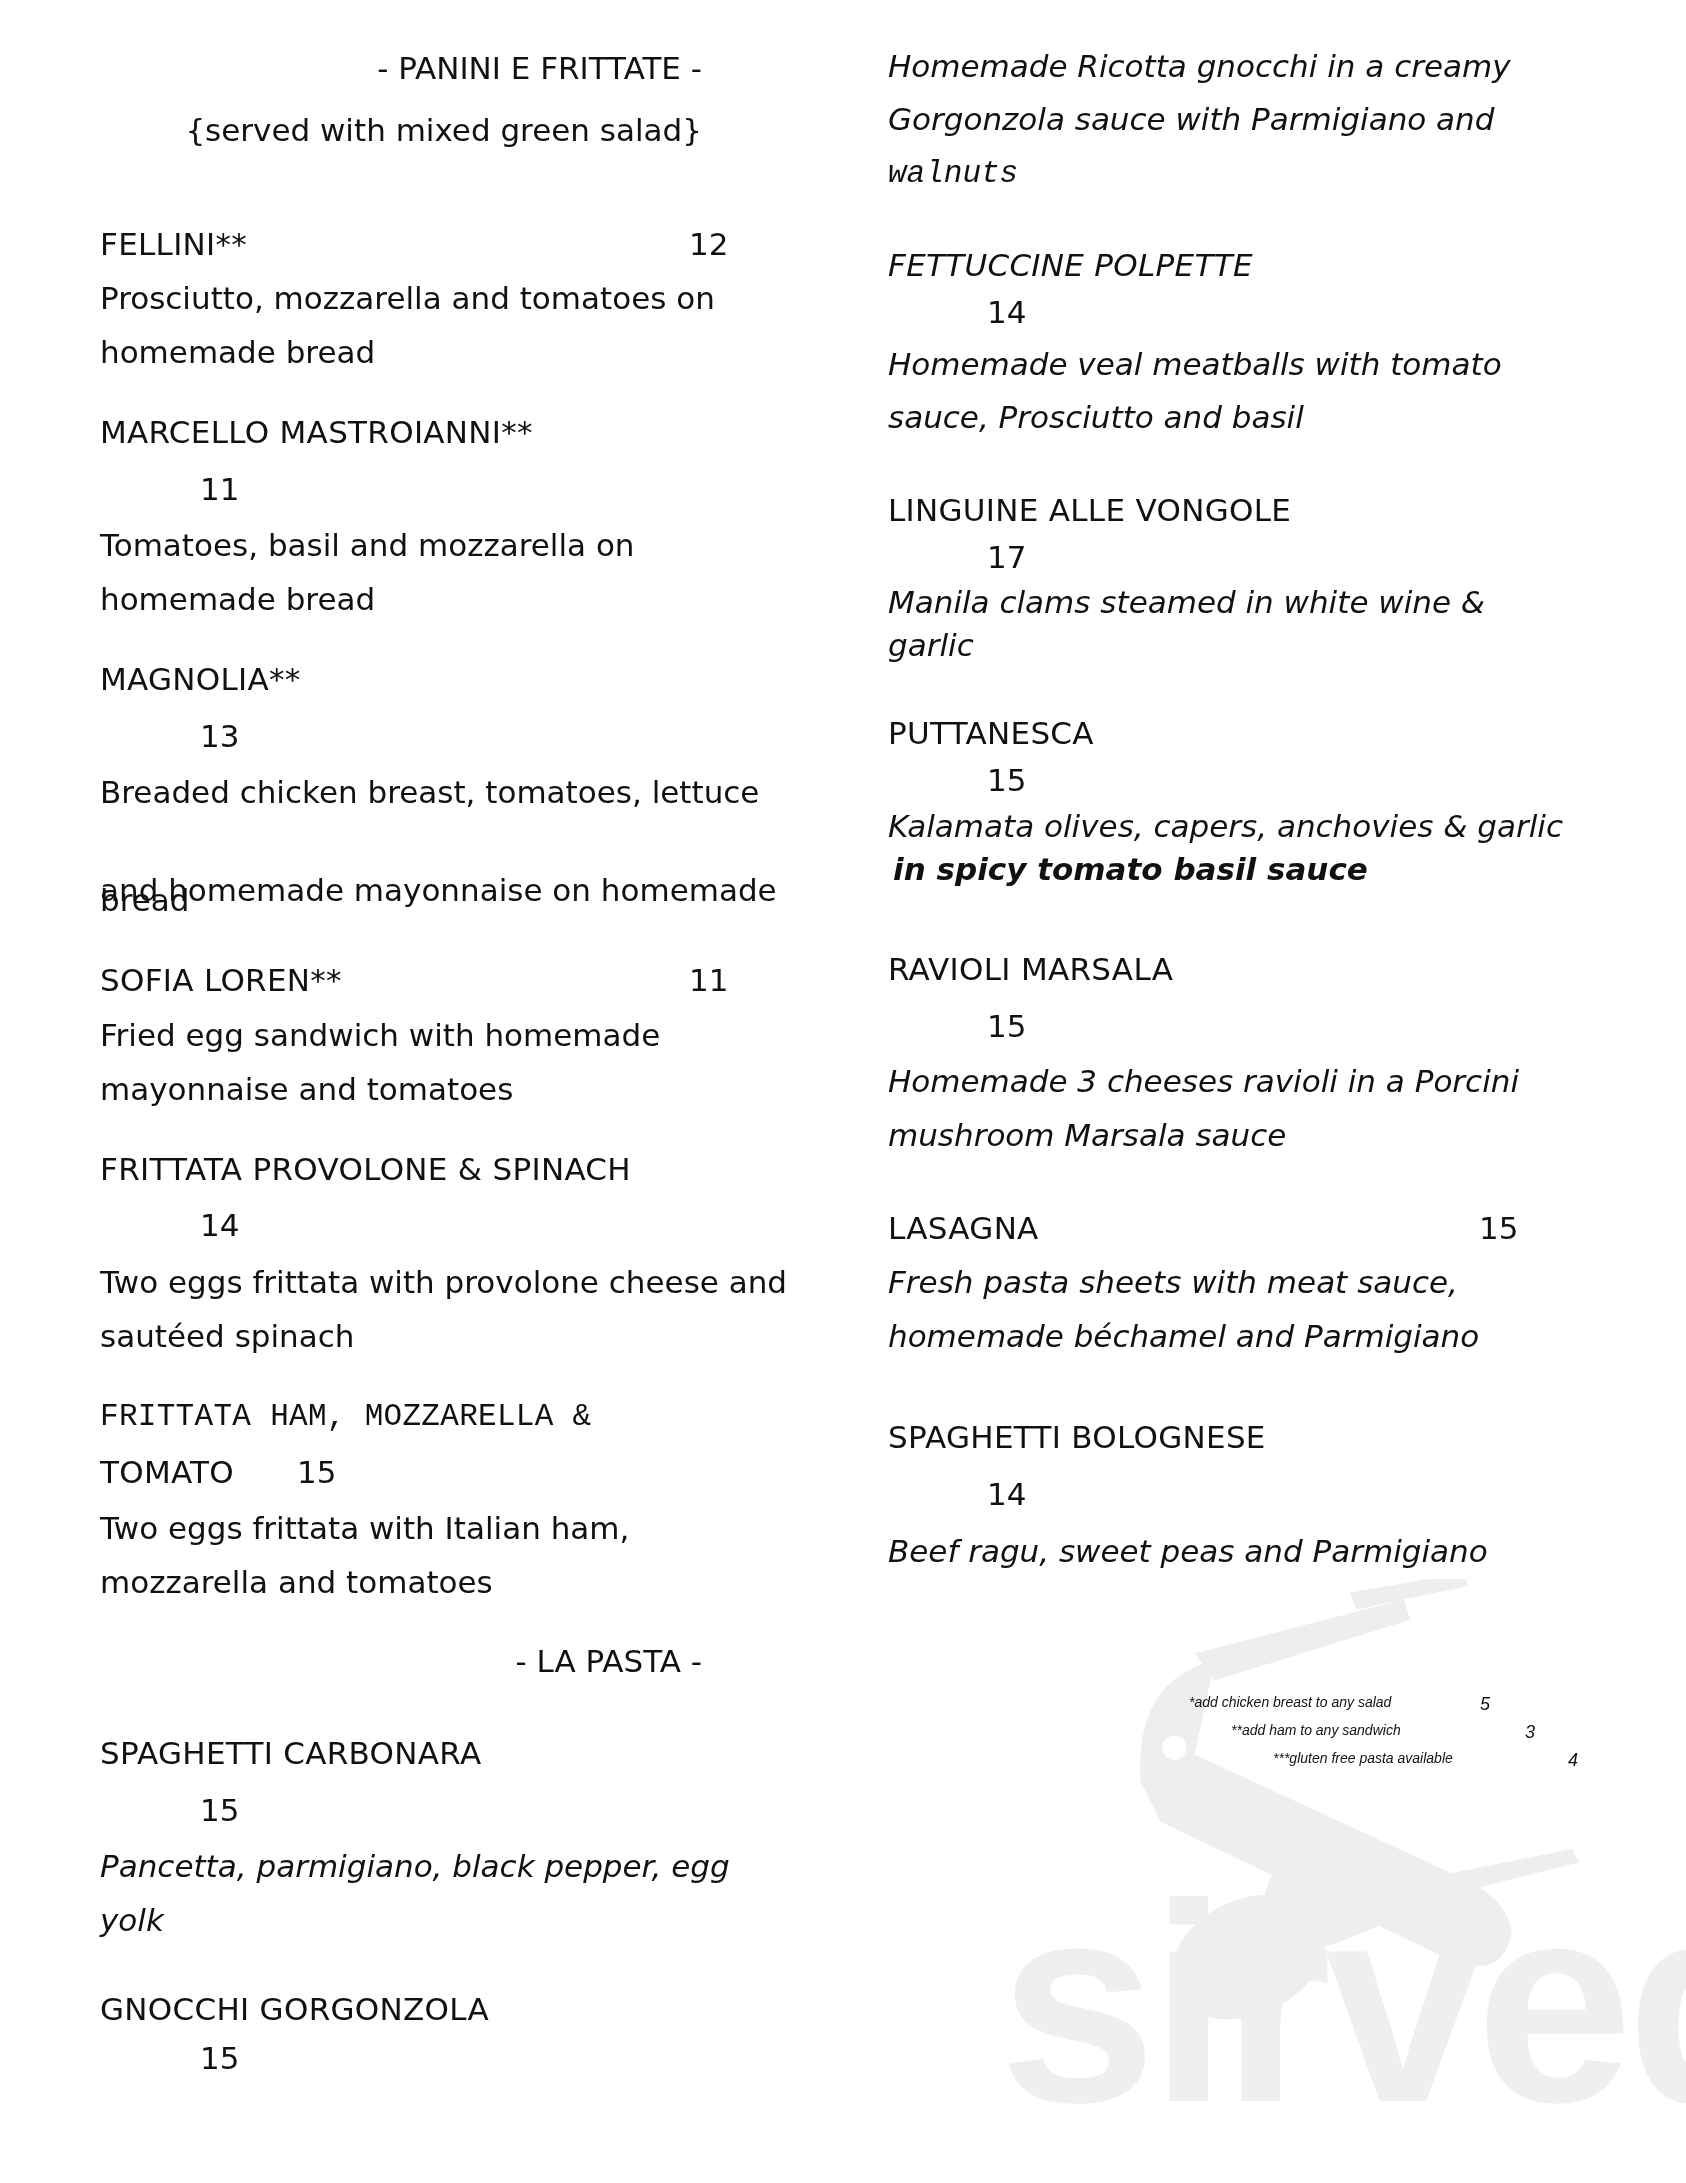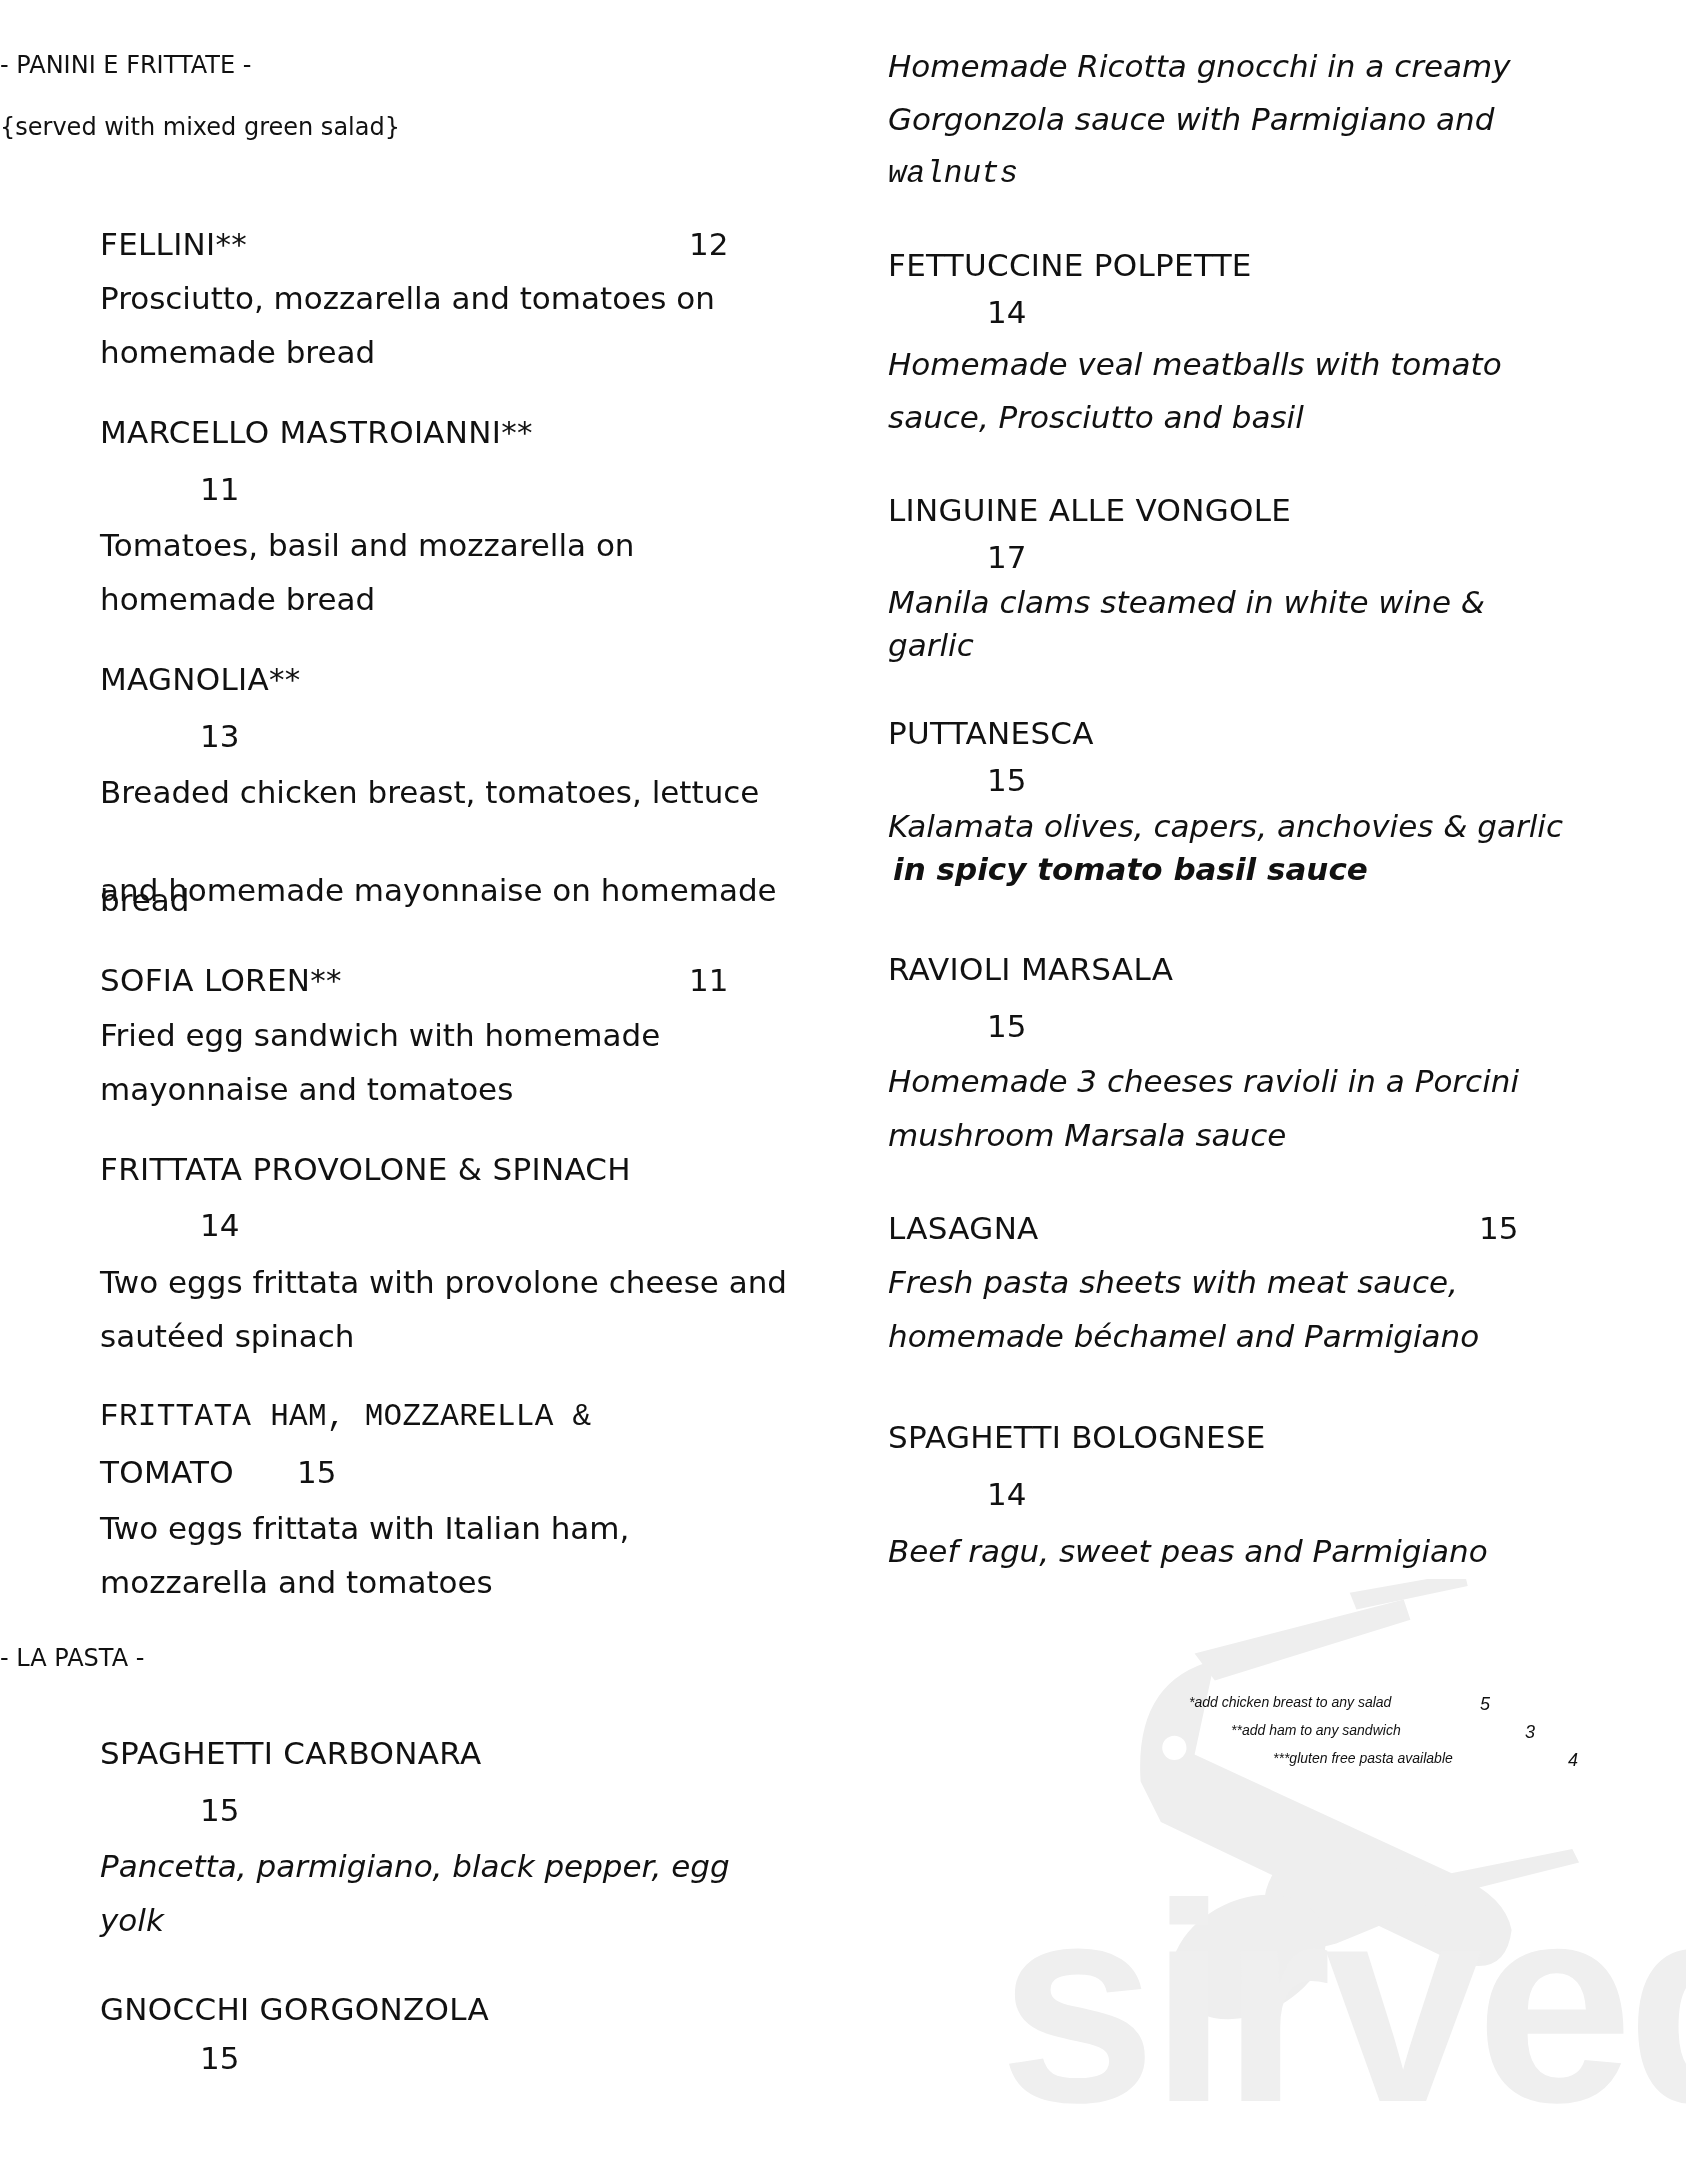--- a/index.html
+++ b/index.html
@@ -14,21 +14,21 @@
     font-size: 283px; letter-spacing: -6.7px; color: #efefef; line-height: 1;
   }
   .col { position: absolute; top: 0; }
   .col-left { left: 100px; width: 688px; }
   .col-right { left: 888px; width: 702px; }
   .t { position: absolute; white-space: nowrap; line-height: 1; }
   .title { font-size: 31px; font-style: normal; letter-spacing: 0.3px; }
   .price { font-size: 31px; }
   .desc { font-size: 31px; }
   .desc.it { font-style: italic; }
-  .section { font-size: 24px; text-align: left; width: 702px; left: -100px; }
+  .section { font-size: 31px; text-align: right; width: 702px; left: -100px; }
   .note { font-family: "Liberation Sans", sans-serif; font-style: italic; font-size: 14px; }
   .note-price { font-family: "Liberation Sans", sans-serif; font-style: italic; font-size: 18px; }
 </style>
 </head>
 <body>
 
 <svg class="watermark" viewBox="0 0 1060 880" xmlns="http://www.w3.org/2000/svg">
   <g fill="#eeeeee">
     <path d="M360 120 Q 240 150 250 300 L 280 360 L 700 560 Q 790 600 800 520 Q 790 470 720 440 L 330 260 Z"></path>
     <path d="M330 110 L 640 30 L 650 60 L 360 150 Z"></path>
@@ -85,21 +85,21 @@
 
   <div class="t title" style="top:1994px;left:0;">GNOCCHI GORGONZOLA</div>
   <div class="t price" style="top:2043px;left:100px;">15</div>
 </div>
 
 <div class="col col-right">
   <div class="t desc it" style="top:51px;left:0;">Homemade Ricotta gnocchi in a creamy</div>
   <div class="t desc it" style="top:104px;left:0;">Gorgonzola sauce with Parmigiano and</div>
   <div class="t desc it" style="top:158px;left:0;font-family:Liberation Mono, monospace;">walnuts</div>
 
-  <div class="t title" style="top:250px;left:0;">FETTUCCINE POLPETTE</div>
+  <div class="t title" style="top:250px;left:0;font-style:italic;">FETTUCCINE POLPETTE</div>
   <div class="t price" style="top:297px;left:99px;">14</div>
   <div class="t desc it" style="top:349px;left:0;">Homemade veal meatballs with tomato</div>
   <div class="t desc it" style="top:402px;left:0;">sauce, Prosciutto and basil</div>
 
   <div class="t title" style="top:495px;left:0;">LINGUINE ALLE VONGOLE</div>
   <div class="t price" style="top:542px;left:99px;">17</div>
   <div class="t desc it" style="top:587px;left:0;">Manila clams steamed in white wine &amp;</div>
   <div class="t desc it" style="top:630px;left:0;">garlic</div>
 
   <div class="t title" style="top:718px;left:0;">PUTTANESCA</div>

